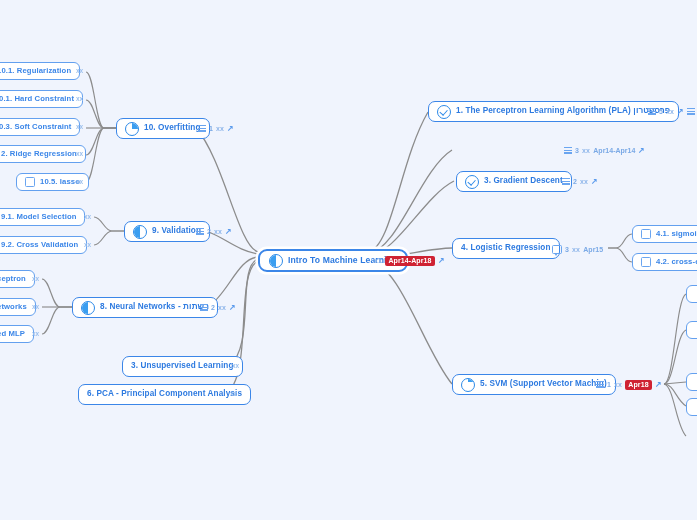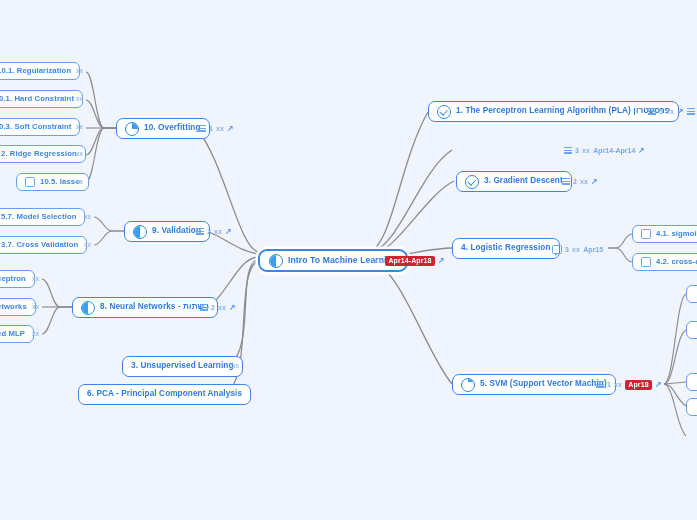--- a/index.html
+++ b/index.html
@@ -431,26 +431,26 @@
         <i></i>
         <i></i>
         <i></i>
       </span>
     <span class="count">2</span>
     <span class="xx">xx</span>
     <span class="icon-arrow">↗</span>
   </div>
 
   <div class="node level3" style="left:-8px; top:208px;">
-    <span class="node-label">5.7. Model Selection</span>
+    <span class="node-label">9.1. Model Selection</span>
   </div>
   <span class="xx-sm" style="position:absolute; left:84px; top:213px;">xx</span>
 
   <div class="node level3" style="left:-8px; top:236px;">
-    <span class="node-label">3.7. Cross Validation</span>
+    <span class="node-label">9.2. Cross Validation</span>
   </div>
   <span class="xx-sm" style="position:absolute; left:84px; top:241px;">xx</span>
 
   <div class="node level2" style="left:72px; top:297px;">
     <span class="pie half"></span>
     <span class="node-label">8. Neural Networks - רשתות</span>
   </div>
   <div class="badges" style="left:200px; top:301px;">
     <span class="icon-list">
         <i></i>

